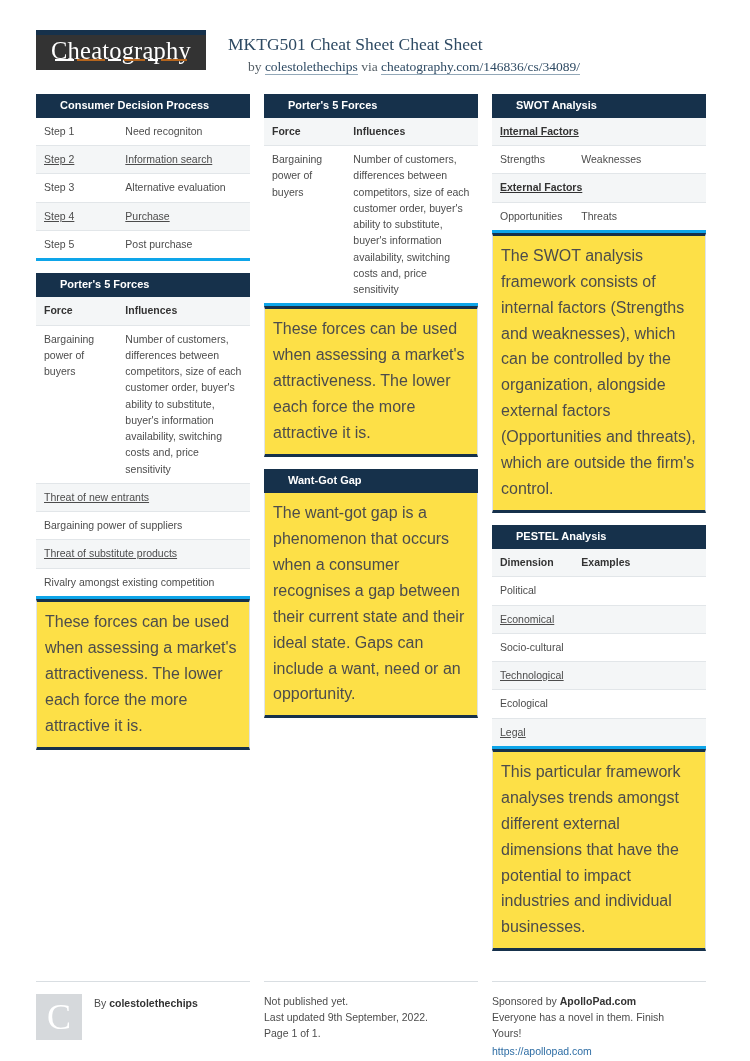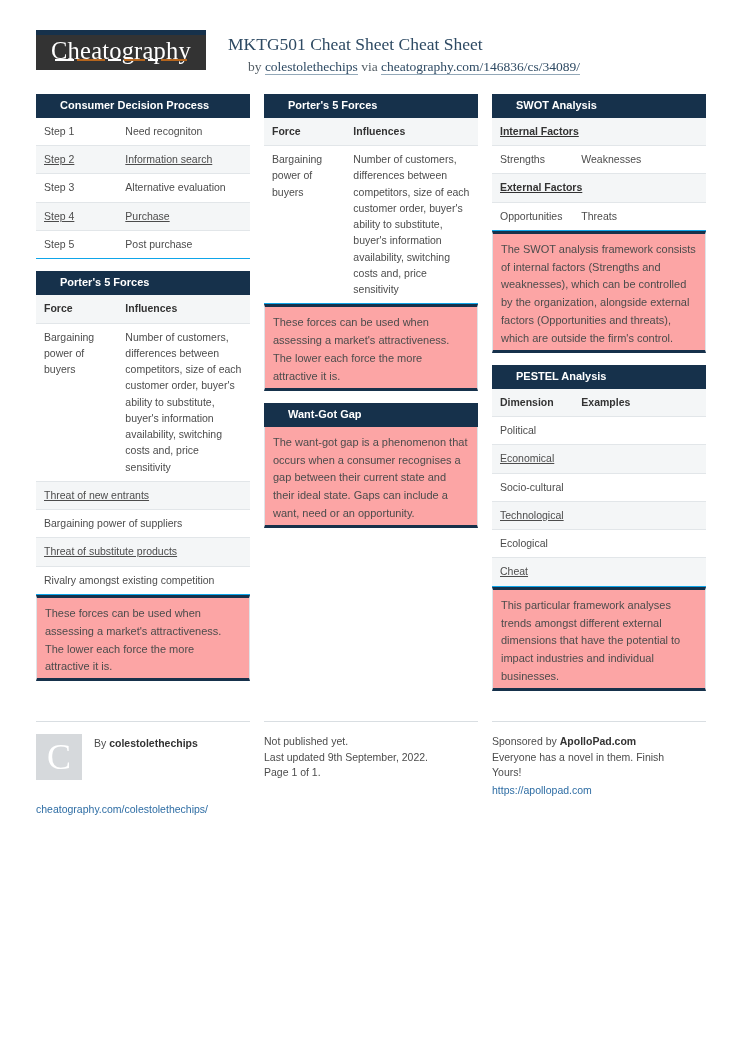--- a/index.html
+++ b/index.html
@@ -104,21 +104,21 @@
     background: #16314b;
     color: #ffffff;
     font-size: 11px;
     font-weight: bold;
     padding: 5px 8px 6px 24px;
     line-height: 1.2;
   }
   table.tbl {
     width: 100%;
     border-collapse: collapse;
-    border-bottom: 1px solid #0ea5e9;
+    border-bottom: 3px solid #0ea5e9;
   }
   table.tbl td {
     font-size: 10.5px;
     color: #4c4c4c;
     padding: 5px 8px 6px 8px;
     vertical-align: top;
     line-height: 1.55;
     border-bottom: 1px solid #e2e6e9;
   }
   table.tbl tr:last-child td { border-bottom: none; }
@@ -135,25 +135,25 @@
   }
   td.c1 { width: 38%; }
   td.c2 { width: 62%; }
   td.full { width: 100%; }
 
   .desc {
     border-top: 3px solid #16314b;
     border-bottom: 3px solid #16314b;
     border-left: 1px solid #dfe4e8;
     border-right: 1px solid #dfe4e8;
-    padding: 7px 8px 2px 8px;
-    font-size: 11px;
+    padding: 7px 8px 8px 8px;
+    font-size: 16px;
     line-height: 1.62;
     color: #4c4c4c;
-    background: #fca5a5;
+    background: #fde047;
   }
 
   
   .footer {
     display: flex;
     gap: 14px;
     margin-top: 18px;
   }
   .fcol {
     width: 214px;
@@ -345,21 +345,21 @@
           <tr class="odd">
             <td colspan="2" class="full">Socio-cultural</td>
           </tr>
           <tr class="even">
             <td colspan="2" class="full">Technological</td>
           </tr>
           <tr class="odd">
             <td colspan="2" class="full">Ecological</td>
           </tr>
           <tr class="even">
-            <td colspan="2" class="full">Cheat</td>
+            <td colspan="2" class="full">Legal</td>
           </tr>
         </tbody>
           </table>
         <div class="desc">This particular framework analyses trends amongst different external dimensions that have the potential to impact industries and individual businesses.</div>
       </div>
 
     </div>
   </div>
 
   <div class="footer">

